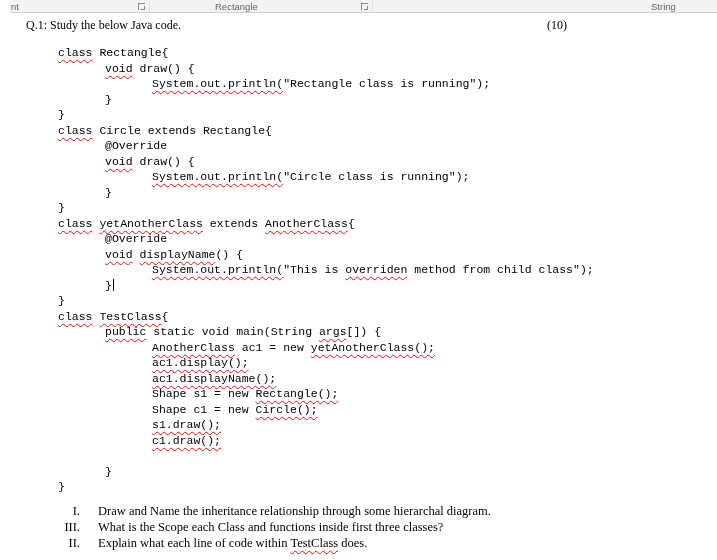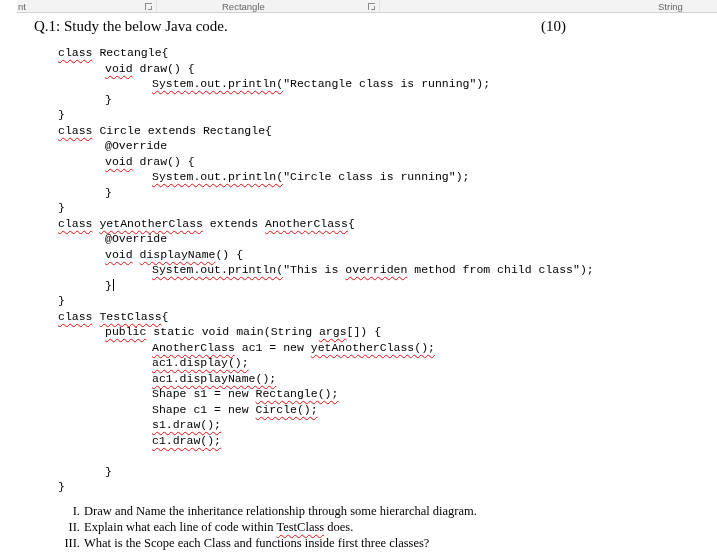--- a/index.html
+++ b/index.html
@@ -1,41 +1,41 @@
 <!DOCTYPE html>
 <html style="--err: #e01010;"><head>
 <meta charset="utf-8">
 <style>
   * { box-sizing: border-box; margin: 0; padding: 0; }
   html, body { width: 717px; height: 560px; background: #ffffff; overflow: hidden; }
   body { position: relative; font-family: "Liberation Serif", serif; color: #000; }
 
   
   .ribbon {
-    position: absolute; top: 0; left: 17px; right: 0; height: 13px;
+    position: absolute; top: 0; left: 10px; right: 0; height: 13px;
     background: #f4f3f3; border-bottom: 1px solid #d4d1d1;
     font-family: "Liberation Sans", sans-serif; font-size: 9.5px; color: #666;
   }
   .grp-label { position: absolute; top: 1px; white-space: nowrap; }
   .grp-divider { position: absolute; top: 0; width: 1px; height: 13px; background: #e2e0e0; }
   .launcher {
     position: absolute; top: 3px; width: 7px; height: 7px;
     border-top: 1px solid #8a8a8a; border-left: 1px solid #8a8a8a;
   }
   .launcher::after {
     content: ""; position: absolute; right: 0; bottom: 0;
     width: 3px; height: 3px; border-right: 1px solid #8a8a8a; border-bottom: 1px solid #8a8a8a;
   }
 
   
   .page-edge { position: absolute; left: 30px; top: 13px; bottom: 0; width: 1px; background: #cfcfcf; }
   .doc { position: absolute; top: 13px; left: 0; right: 0; bottom: 0; background: #fff; }
 
-  .header-row { position: relative; margin: 5px 0 0 34px; height: 16px; font-size: 15px; }
-  .marks { position: absolute; left: 507px; top: 0; }
+  .header-row { position: relative; margin: 5px 0 0 26px; height: 16px; font-size: 12px; }
+  .marks { position: absolute; left: 521px; top: 0; }
 
   .code-block {
     margin: 11px 0 0 58px;
     font-family: "Liberation Mono", "DejaVu Sans Mono", monospace;
     font-size: 11.5px; line-height: 15.5px; white-space: pre;
   }
   .code-line { min-height: 15.5px; }
 
   .err {
     text-decoration-line: underline;
@@ -46,21 +46,21 @@
   }
 
   .caret {
     display: inline-block; width: 1px; height: 12px; background: #000;
     vertical-align: -2px; margin-left: 1px;
   }
 
   .q-list { margin-top: 8px; font-size: 12.5px; line-height: 16px; }
   .q-row { display: flex; }
   .q-num { flex: 0 0 80px; text-align: right; }
-  .q-text { margin-left: 4px; white-space: nowrap; }
+  .q-text { margin-left: 18px; white-space: nowrap; }
 </style>
 </head>
 <body>
 
 <div class="ribbon">
   <span class="grp-label" style="left:1px">nt</span>
   <span class="launcher" style="left:128px"></span>
   <span class="grp-divider" style="left:139px"></span>
   <span class="grp-label" style="left:205px">Rectangle</span>
   <span class="launcher" style="left:351px"></span>
@@ -77,21 +77,21 @@
   </div>
 
   <div class="code-block"><div class="code-line" style="padding-left: 0px;"><span class="err">class</span><span> Rectangle{</span></div><div class="code-line" style="padding-left: 47px;"><span class="err">void</span><span> draw() {</span></div><div class="code-line" style="padding-left: 94px;"><span class="err">System.out.println(</span><span>"Rectangle class is running");</span></div><div class="code-line" style="padding-left: 47px;"><span>}</span></div><div class="code-line" style="padding-left: 0px;"><span>}</span></div><div class="code-line" style="padding-left: 0px;"><span class="err">class</span><span> Circle extends Rectangle{</span></div><div class="code-line" style="padding-left: 47px;"><span>@Override</span></div><div class="code-line" style="padding-left: 47px;"><span class="err">void</span><span> draw() {</span></div><div class="code-line" style="padding-left: 94px;"><span class="err">System.out.println(</span><span>"Circle class is running");</span></div><div class="code-line" style="padding-left: 47px;"><span>}</span></div><div class="code-line" style="padding-left: 0px;"><span>}</span></div><div class="code-line" style="padding-left: 0px;"><span class="err">class</span><span> </span><span class="err">yetAnotherClass</span><span> extends </span><span class="err">AnotherClass</span><span>{</span></div><div class="code-line" style="padding-left: 47px;"><span>@Override</span></div><div class="code-line" style="padding-left: 47px;"><span class="err">void</span><span> </span><span class="err">displayName</span><span>() {</span></div><div class="code-line" style="padding-left: 94px;"><span class="err">System.out.println(</span><span>"This is </span><span class="err">overriden</span><span> method from child class");</span></div><div class="code-line" style="padding-left: 47px;"><span>}</span><span class="caret"></span></div><div class="code-line" style="padding-left: 0px;"><span>}</span></div><div class="code-line" style="padding-left: 0px;"><span class="err">class</span><span> </span><span class="err">TestClass</span><span>{</span></div><div class="code-line" style="padding-left: 47px;"><span class="err">public</span><span> static void main(String </span><span class="err">args</span><span>[]) {</span></div><div class="code-line" style="padding-left: 94px;"><span class="err">AnotherClass</span><span> ac1 = new </span><span class="err">yetAnotherClass();</span></div><div class="code-line" style="padding-left: 94px;"><span class="err">ac1.display();</span></div><div class="code-line" style="padding-left: 94px;"><span class="err">ac1.displayName();</span></div><div class="code-line" style="padding-left: 94px;"><span>Shape s1 = new </span><span class="err">Rectangle();</span></div><div class="code-line" style="padding-left: 94px;"><span>Shape c1 = new </span><span class="err">Circle();</span></div><div class="code-line" style="padding-left: 94px;"><span class="err">s1.draw();</span></div><div class="code-line" style="padding-left: 94px;"><span class="err">c1.draw();</span></div><div class="code-line" style="padding-left: 0px;"></div><div class="code-line" style="padding-left: 47px;"><span>}</span></div><div class="code-line" style="padding-left: 0px;"><span>}</span></div></div>
 
   <div class="q-list">
       <div class="q-row">
         <span class="q-num">I.</span>
         <span class="q-text"><span>Draw and Name the inheritance relationship through some hierarchal diagram.</span></span>
       </div>
       <div class="q-row">
+        <span class="q-num">III.</span>
+        <span class="q-text"><span>What is the Scope each Class and functions inside first three classes?</span></span>
+      </div>
+      <div class="q-row">
         <span class="q-num">II.</span>
         <span class="q-text"><span>Explain what each line of code within </span><span class="err">TestClass</span><span> does.</span></span>
-      </div>
-      <div class="q-row">
-        <span class="q-num">III.</span>
-        <span class="q-text"><span>What is the Scope each Class and functions inside first three classes?</span></span>
       </div>
     </div>
 </div>
 
 </body></html>

